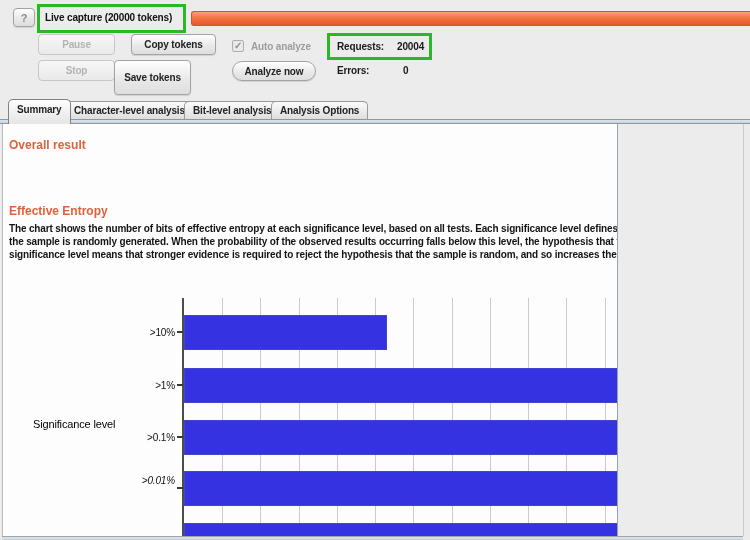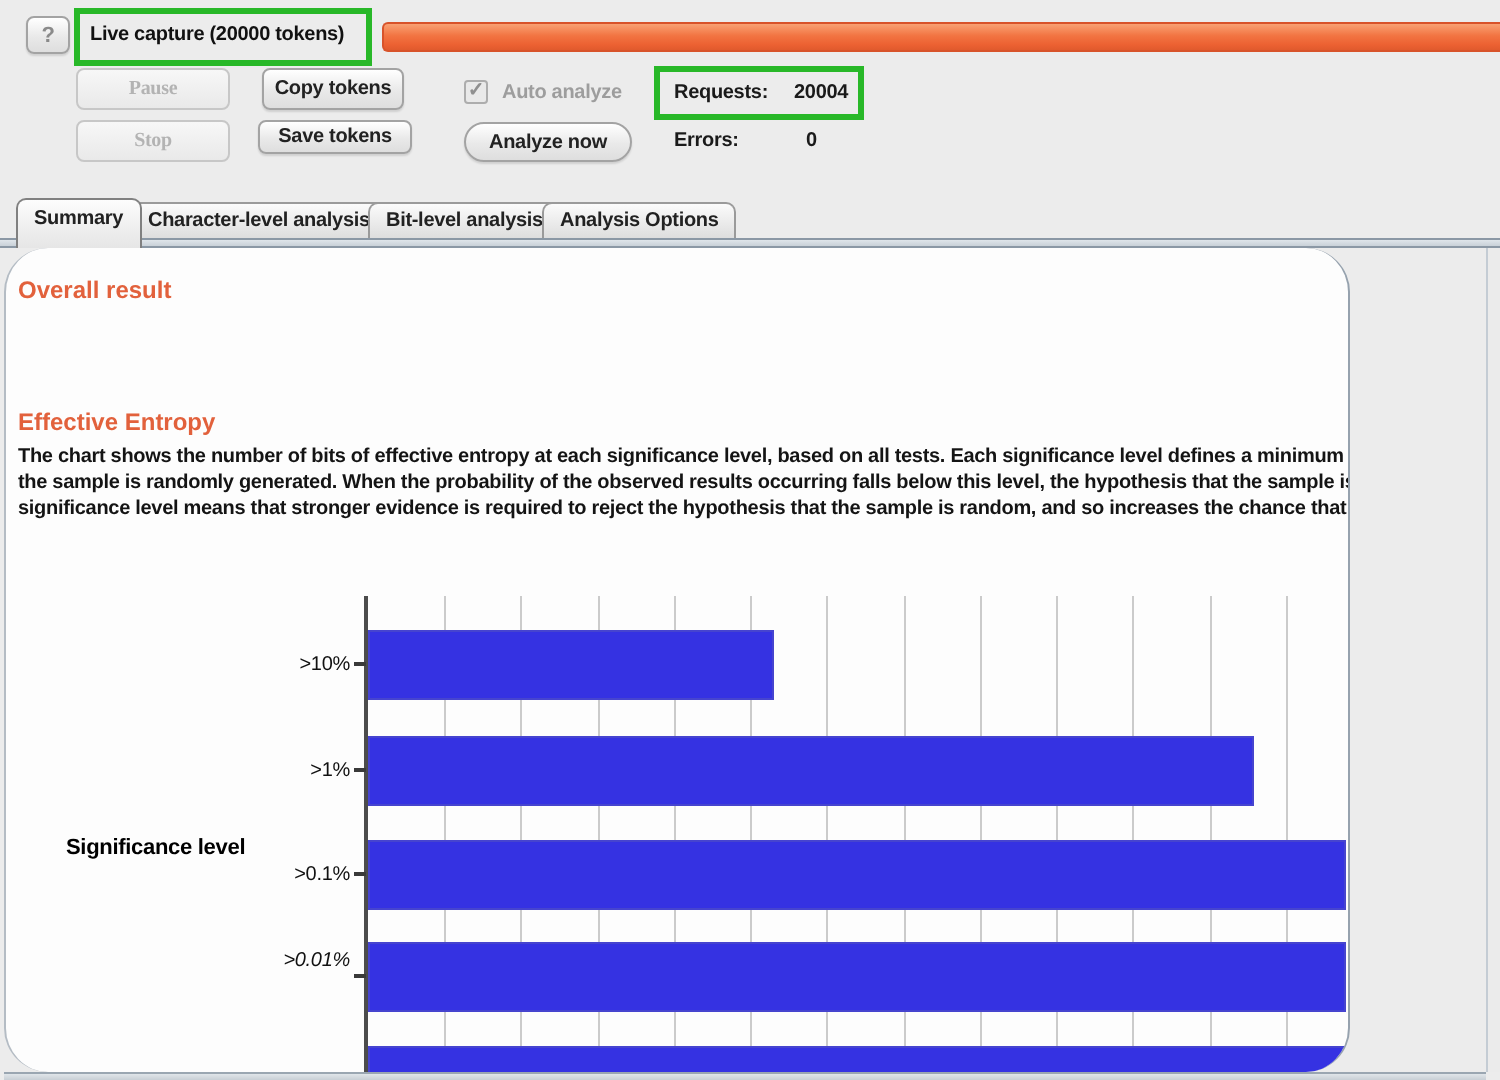--- a/index.html
+++ b/index.html
@@ -13,21 +13,21 @@
 
   
   .btn {
     position:absolute;
     border:1px solid #a3a3a3; border-radius:4px;
     background:linear-gradient(#ffffff,#e9e9e9 55%,#dedede);
     font-family:inherit; font-size:10px; font-weight:bold; letter-spacing:-0.15px;
     color:#222; text-align:center; cursor:pointer;
     box-shadow:0 1px 1px rgba(0,0,0,0.12);
   }
-  .btn.disabled { color:#b3b3b3; border-color:#c7c7c7; background:linear-gradient(#f7f7f7,#e9e9e9); box-shadow:none;font-family:Liberation Serif, serif; }
+  .btn.disabled { color:#b3b3b3; border-color:#c7c7c7; background:linear-gradient(#f7f7f7,#e9e9e9); box-shadow:none; }
   .help-btn { left:13px; top:8px; width:22px; height:19px; color:#8a8a8a; font-size:11px; }
   .green-box { position:absolute; border:3px solid #28b828; }
   .title-box { left:37px; top:4px; width:149px; height:29px; }
   .capture-title { position:absolute; left:45px; top:12px; font-weight:bold; color:#111; white-space:nowrap; }
   .progress {
     position:absolute; left:191px; top:11px; width:559px; height:15px;
     border-radius:3px 0 0 3px;
     background:linear-gradient(#f9a173 0%, #f27442 45%, #ec6132 80%, #e05a2d 100%);
     border:1px solid #d8532a; border-right:none;
   }
@@ -55,57 +55,57 @@
     color:#222; cursor:pointer; z-index:0; white-space:nowrap;
   }
   .tab.active {
     top:99px; height:25px; z-index:2;
     background:linear-gradient(#fdfdfd,#ececec 70%,#e6e6e6);
     border-color:#808080; line-height:20px;
   }
 
   
   .panel {
-    position:absolute; left:2px; top:124px; width:673px; height:412px;
+    position:absolute; left:2px; top:124px; width:616px; height:412px;
     background:#fdfdfd; overflow:hidden;
-    border-left:1px solid #b4bcc4; border-right:1px solid #96a2ae;border-radius:22px;
+    border-left:1px solid #b4bcc4; border-right:1px solid #96a2ae;
   }
   .hscroll {
     position:absolute; left:2px; top:536px; width:741px; height:4px;
     background:linear-gradient(#e0e5e9,#c8cfd5); border-top:1px solid #9aa6b1; z-index:3;
   }
   .vscroll {
     position:absolute; left:743px; top:124px; width:7px; height:412px;
     background:#ebebeb; border-left:1px solid #c4ccd4;
   }
   .heading { position:absolute; color:#e2613c; font-size:12px; font-weight:bold; letter-spacing:0; white-space:nowrap; }
   .body-line { position:absolute; font-weight:bold; white-space:nowrap; color:#141414; }
 
   
   .axis-line { position:absolute; left:179px; top:174px; width:2px; height:238px; background:#4c4c4c; }
   .gridline { position:absolute; top:174px; width:1px; height:238px; background:#cbcbcb; }
   .bar { position:absolute; height:35px; background:#3532e2; border:1px solid #4644cf; }
   .cat-label { position:absolute; width:44px; text-align:right; white-space:nowrap; color:#111; }
   .tick { position:absolute; width:6px; height:2px; background:#3a3a3a; }
-  .sig-label { position:absolute; left:30px; top:294px; font-size:11px; font-weight:bold; color:#000; }
+  .sig-label { position:absolute; left:30px; top:294px; font-size:11px; font-weight:normal; color:#000; }
 </style>
 </head>
 <body>
 
 <button class="btn help-btn">?</button>
 
 <div class="green-box title-box"></div>
 <span class="capture-title">Live capture (20000 tokens)</span>
 
 <div class="progress"></div>
 
 <button class="btn disabled" style="left:38px; top:34px; width:77px; height:21px;">Pause</button>
-<button class="btn" style="left:131px; top:34px; width:71px; height:21px;">Copy tokens</button>
+<button class="btn" style="left:131px; top:34px; width:85px; height:21px;">Copy tokens</button>
 <button class="btn disabled" style="left:38px; top:60px; width:77px; height:21px;">Stop</button>
-<button class="btn" style="left:129px; top:60px; width:77px; height:17px;">Save tokens</button>
+<button class="btn" style="left:114px; top:60px; width:77px; height:35px;">Save tokens</button>
 
 <span class="chk">✓</span>
 <span class="lbl gray" style="left:251px; top:41px;">Auto analyze</span>
 
 <button class="btn" style="left:232px; top:61px; width:84px; height:20px;border-radius:10px;">Analyze now</button>
 
 <div class="green-box" style="left:327px; top:33px; width:105px; height:27px;"></div>
 <span class="lbl" style="left:337px; top:41px;">Requests:</span>
 <span class="lbl" style="left:397px; top:41px;">20004</span>
 <span class="lbl" style="left:337px; top:65px;">Errors:</span>

